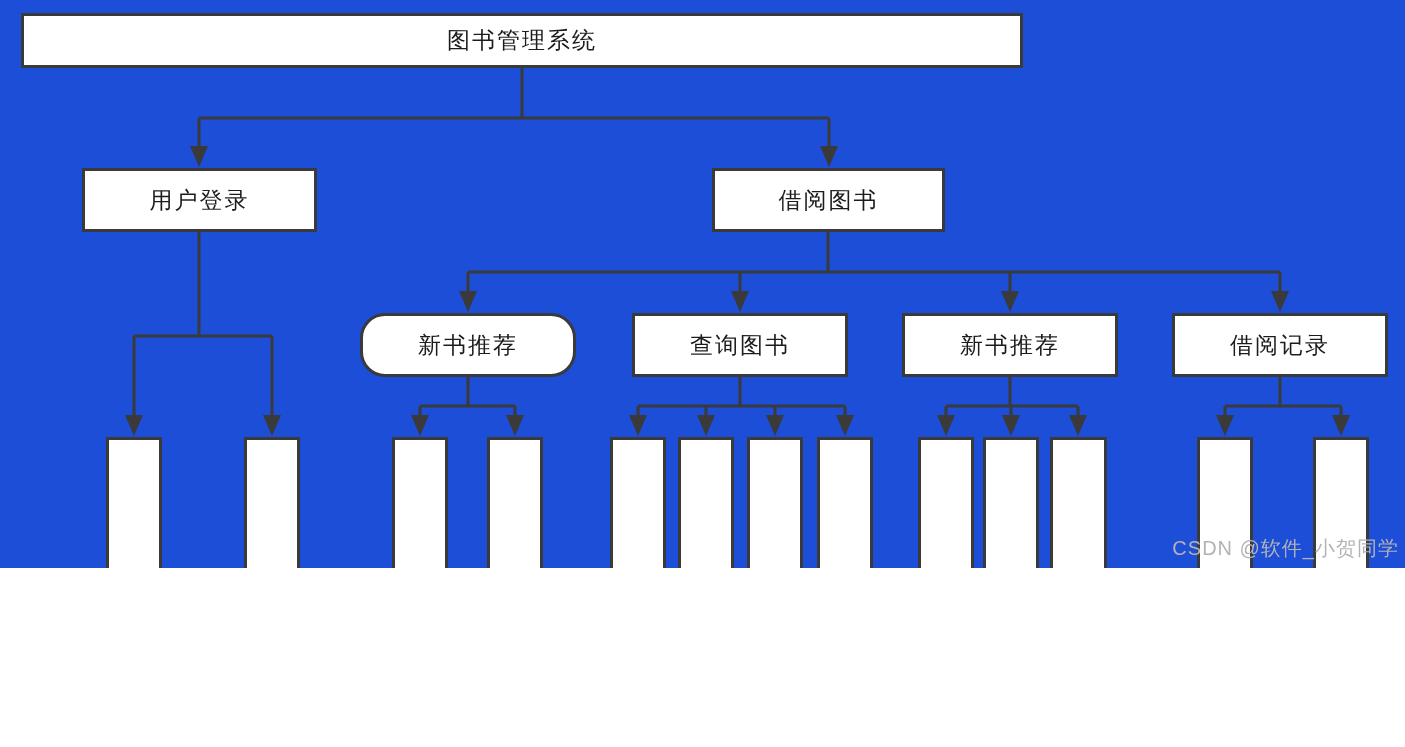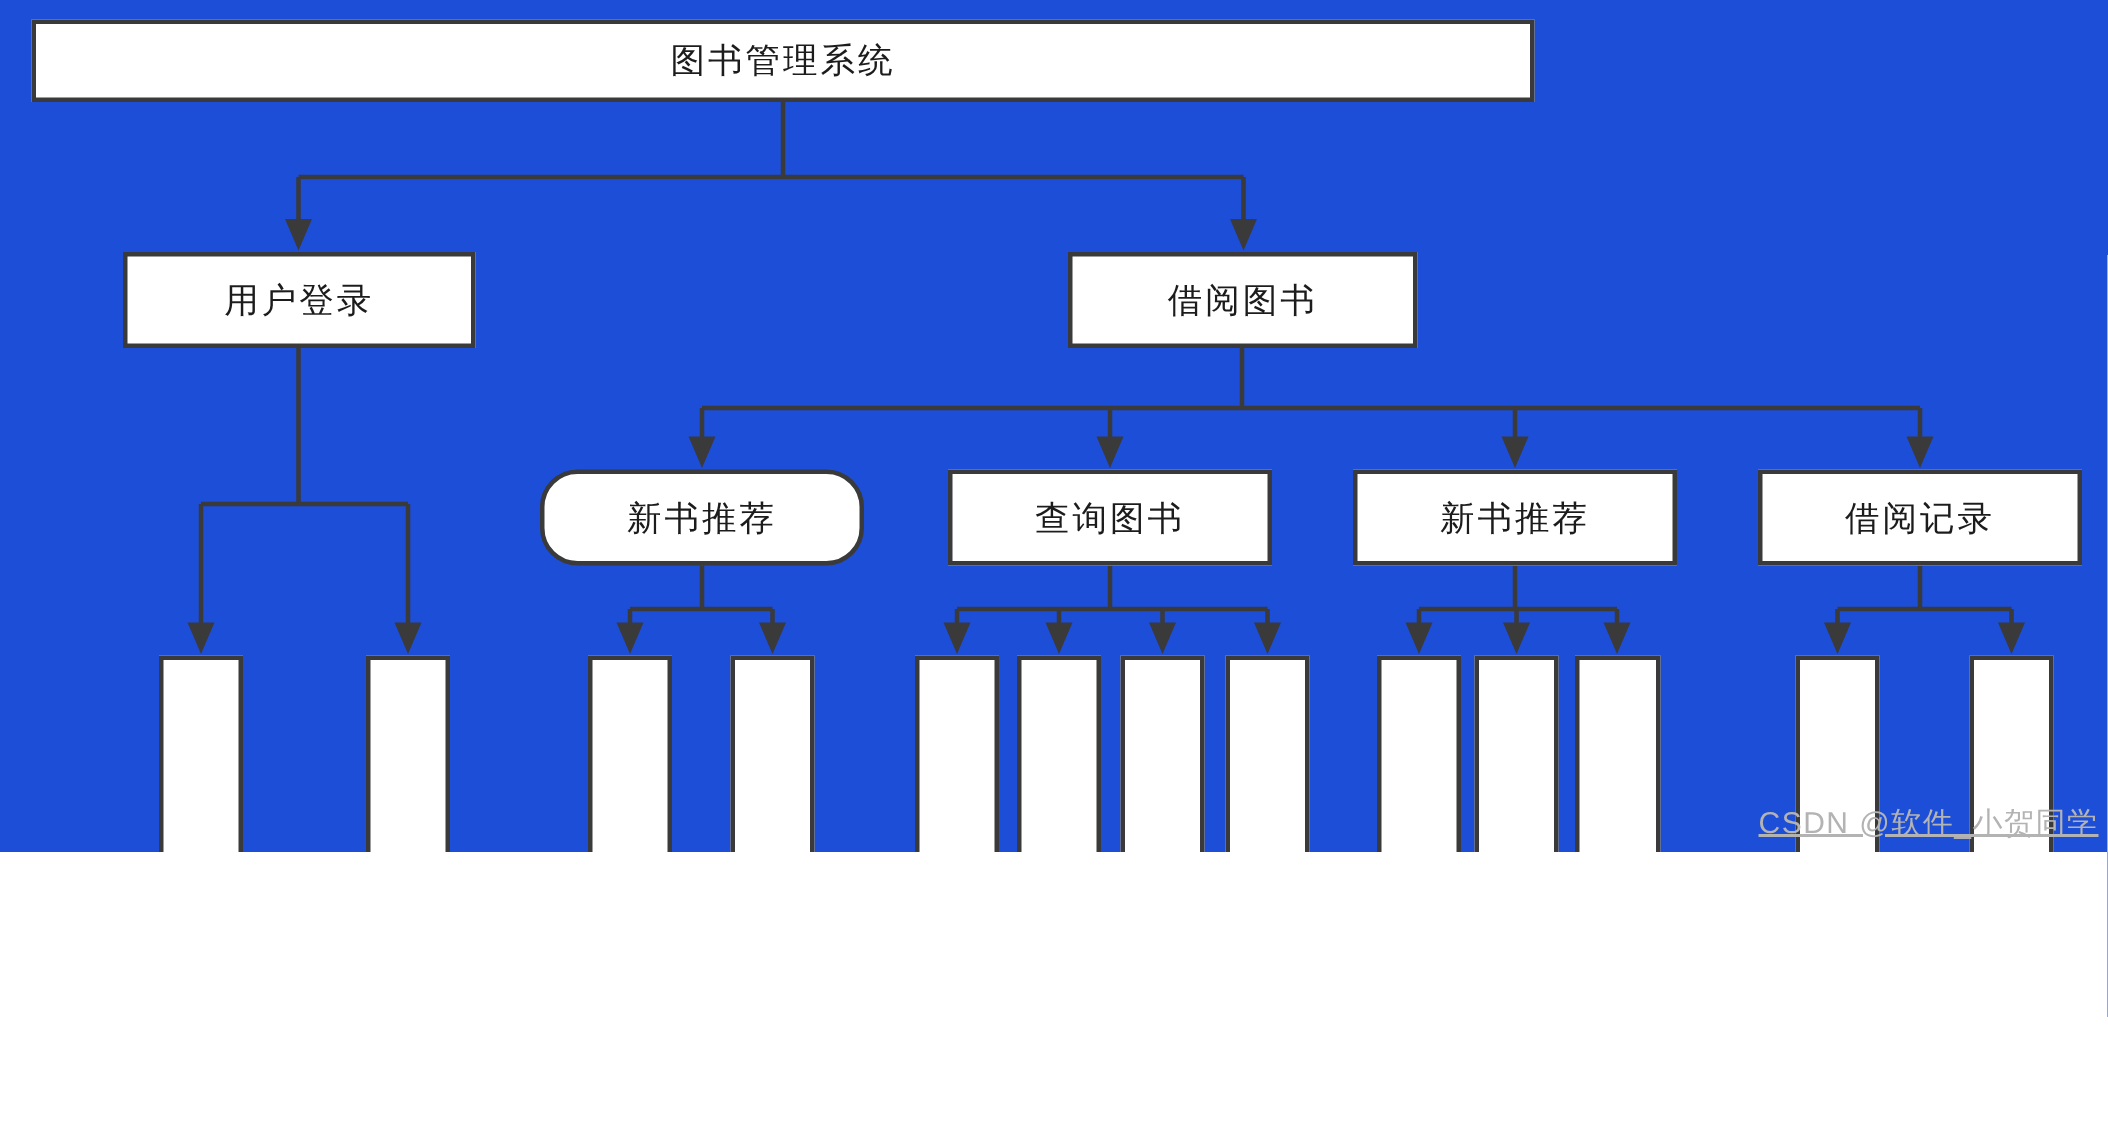--- a/index.html
+++ b/index.html
@@ -44,21 +44,20 @@
     line-height: 1.0;
   }
   #watermark {
     position: absolute;
     right: 6px;
     bottom: 6px;
     font-size: 20px;
     color: #b3b3b3;
     letter-spacing: 1px;
     white-space: nowrap;
-    text-decoration: underline;
   }
 </style>
 </head>
 <body>
 
 <div id="canvas">
 
   <svg id="connectors" viewBox="0 0 1405 747" xmlns="http://www.w3.org/2000/svg">
     <g stroke="#3a3a3a" stroke-width="3" fill="none">
 

